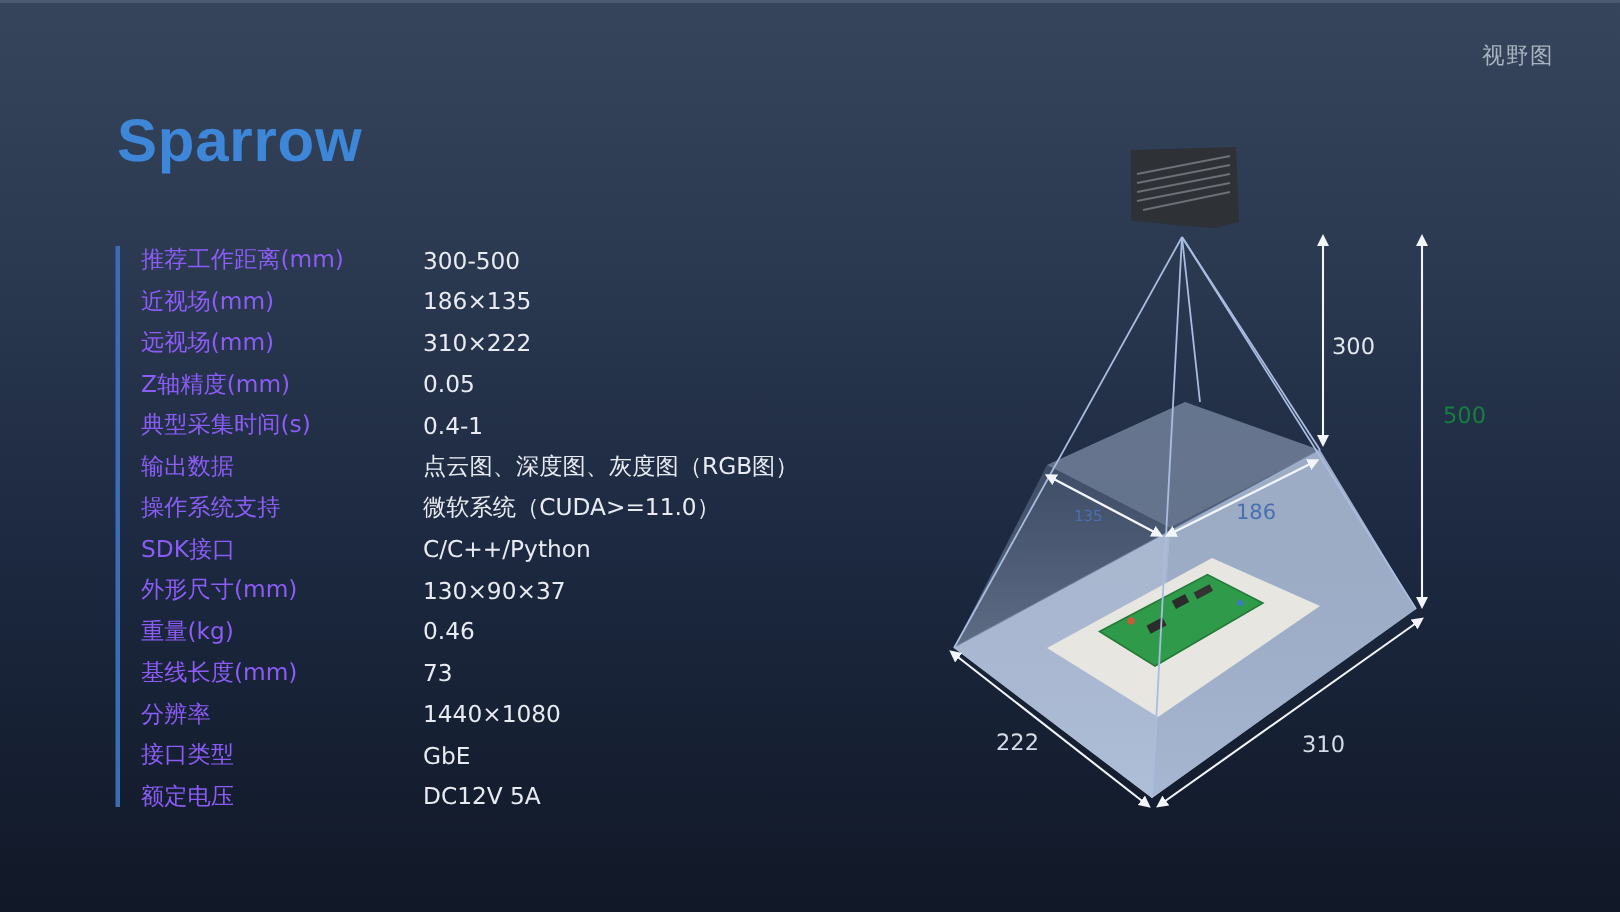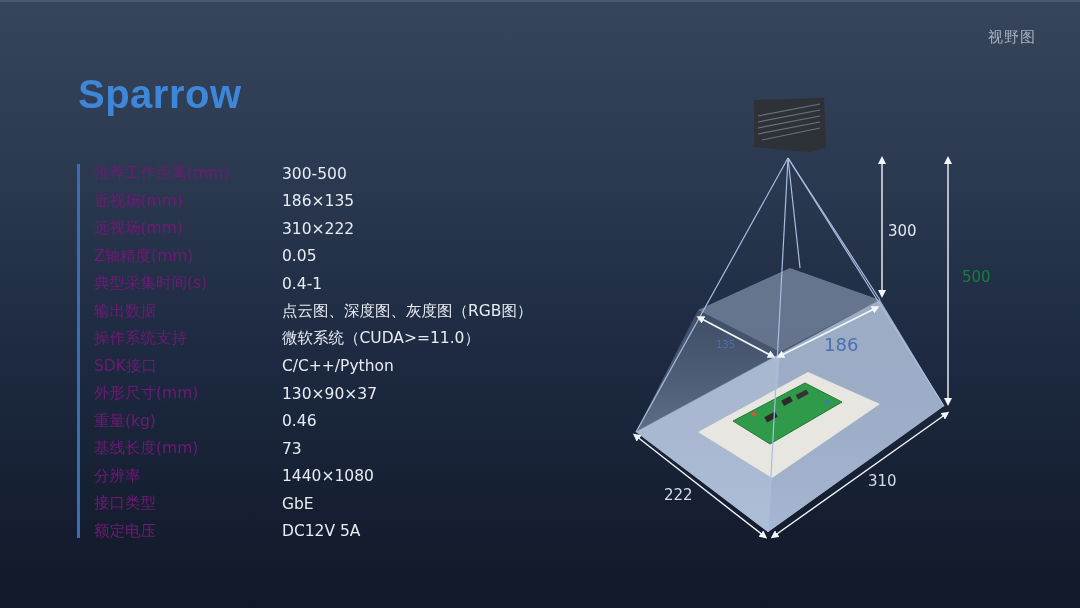--- a/index.html
+++ b/index.html
@@ -8,21 +8,21 @@
       background: linear-gradient(180deg, #36455c 0%, #2a3850 30%, #1c2940 60%, #111827 100%);
       font-family: "DejaVu Sans", "Liberation Sans", sans-serif;
       color: #c9d0dc;
     }
     .top-line { position: absolute; left: 0; top: 0; width: 1080px; height: 2px; background: #4a5a73; }
     .section-tag { position: absolute; right: 44px; top: 28px; font-size: 15px; color: #a9b2c1; letter-spacing: 1px; }
     .title { position: absolute; left: 78px; top: 72px; font-size: 40px; font-weight: bold; color: #3d86d8; font-family: "Liberation Sans", "DejaVu Sans", sans-serif; letter-spacing: 0.5px; }
     .spec-bar { position: absolute; left: 77px; top: 164px; width: 3px; height: 374px; background: #3a6db4; }
     .spec-table { position: absolute; left: 94px; top: 160px; }
     .spec-row { display: flex; height: 27.5px; align-items: center; font-size: 15.5px; }
-    .spec-label { width: 168px; color: #701a75; }
+    .spec-label { width: 168px; color: #8b5cf6; }
     .spec-value { color: #e8ecf2; margin-left: 20px; }
   </style>
 </head>
 <body>
 
 <div class="top-line"></div>
 
 <div class="section-tag">视野图</div>
 
 <div class="title">Sparrow</div>
@@ -146,15 +146,15 @@
   <line x1="700" y1="318" x2="772" y2="356" stroke="#f2f5fa" stroke-width="1.6" marker-start="url(#ah)" marker-end="url(#ah)"></line>
   <line x1="780" y1="356" x2="876" y2="308" stroke="#f2f5fa" stroke-width="1.6" marker-start="url(#ah)" marker-end="url(#ah)"></line>
 
   <line x1="636" y1="436" x2="764" y2="536" stroke="#f2f5fa" stroke-width="1.4" marker-start="url(#ah)" marker-end="url(#ah)"></line>
   <line x1="774" y1="536" x2="946" y2="414" stroke="#f2f5fa" stroke-width="1.4" marker-start="url(#ah)" marker-end="url(#ah)"></line>
 </svg>
 
 <div style="position:absolute;left:888px;top:222px;font-size:15px;color:#e3e8f0;">300</div>
 <div style="position:absolute;left:962px;top:268px;font-size:15px;color:#15803d;">500</div>
 <div style="position:absolute;left:716px;top:339px;font-size:10px;color:#4a6fb0;">135</div>
-<div style="position:absolute;left:824px;top:334px;font-size:18px;color:#4a6fb0;">186</div>
+<div style="position:absolute;left:824px;top:334px;font-size:14px;color:#4a6fb0;">186</div>
 <div style="position:absolute;left:664px;top:486px;font-size:15px;color:#d6dce6;">222</div>
-<div style="position:absolute;left:868px;top:472px;font-size:15px;color:#d6dce6;">310</div>
+<div style="position:absolute;left:868px;top:487px;font-size:15px;color:#d6dce6;">310</div>
 
 </body></html>

